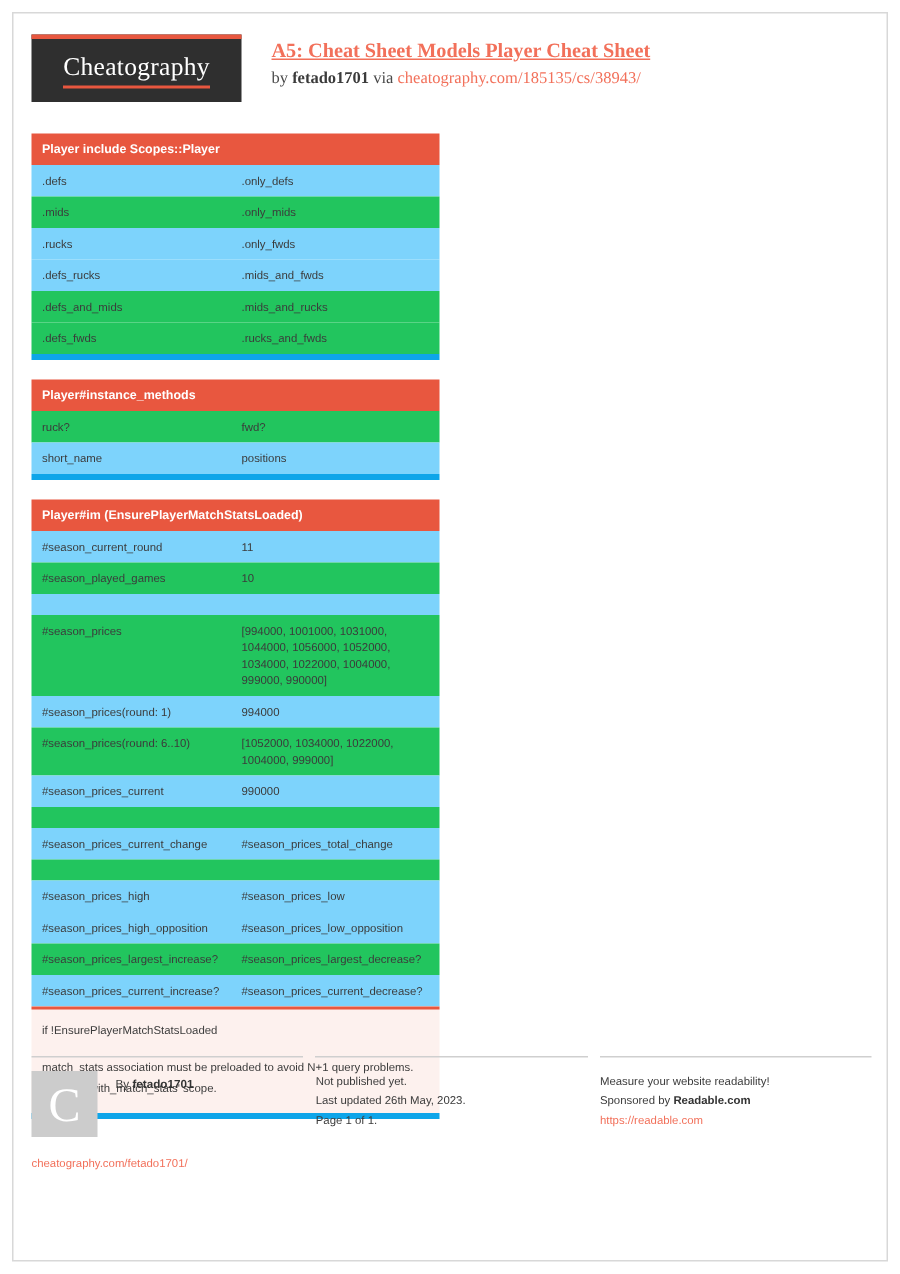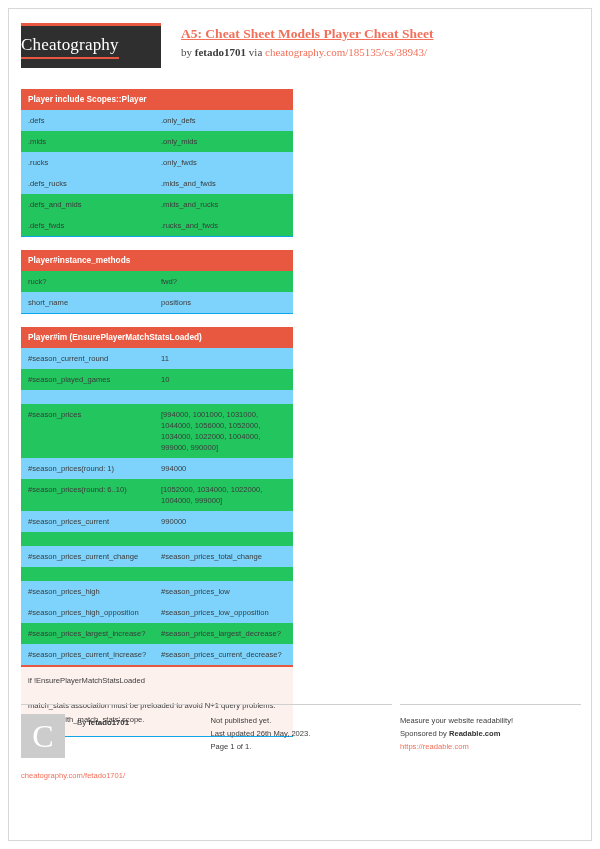--- a/index.html
+++ b/index.html
@@ -40,21 +40,21 @@
     margin-bottom: 12px;
   }
   .logo-box {
     width: 140px;
     height: 45px;
     background: #2f2f2f;
     border-top: 3px solid #e8573f;
     box-sizing: border-box;
     display: flex;
     align-items: center;
-    justify-content: flex-start;
+    justify-content: center;
     flex: 0 0 auto;
   }
   .logo-text {
     font-family: "Liberation Serif", serif;
     color: #ffffff;
     font-size: 17px;
     letter-spacing: .2px;
     position: relative;
     padding-bottom: 2px;
     border-bottom: 2px solid #e8573f;
@@ -80,21 +80,21 @@
     margin-top: 2px;
     white-space: nowrap;
   }
   .sheet-by .author { font-weight: bold; color: #3b3b3b; }
   .sheet-by .lnk { color: #f2705a; text-align: center; }
 
   
   .section {
     width: 272px;
     margin-bottom: 13px;
-    border-bottom: 1px solid #0ea5e9;
+    border-bottom: 4px solid #0ea5e9;
   }
   .section-head {
     background: #e8573f;
     color: #ffffff;
     font-size: 8.3px;
     font-weight: bold;
     padding: 5px 7px 5px 7px;
     line-height: 11px;
   }
   .row {

